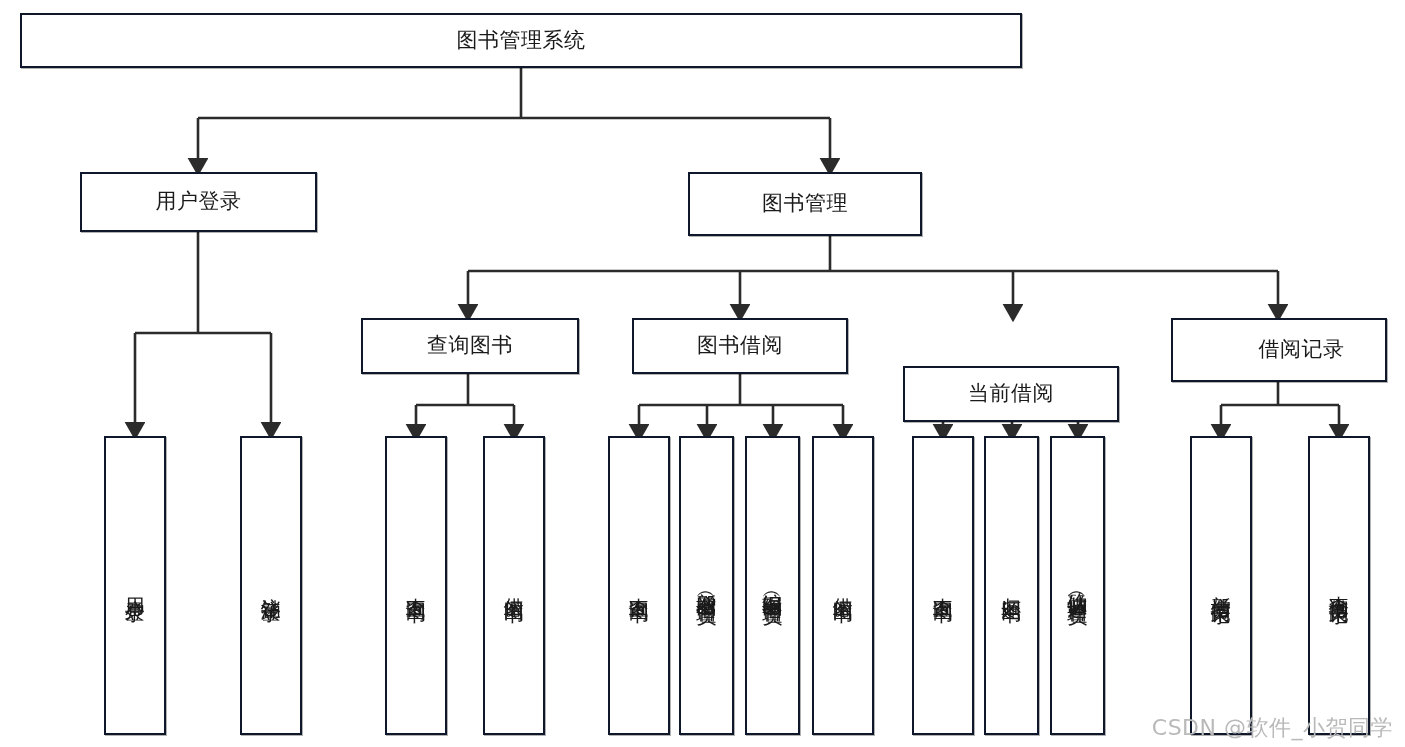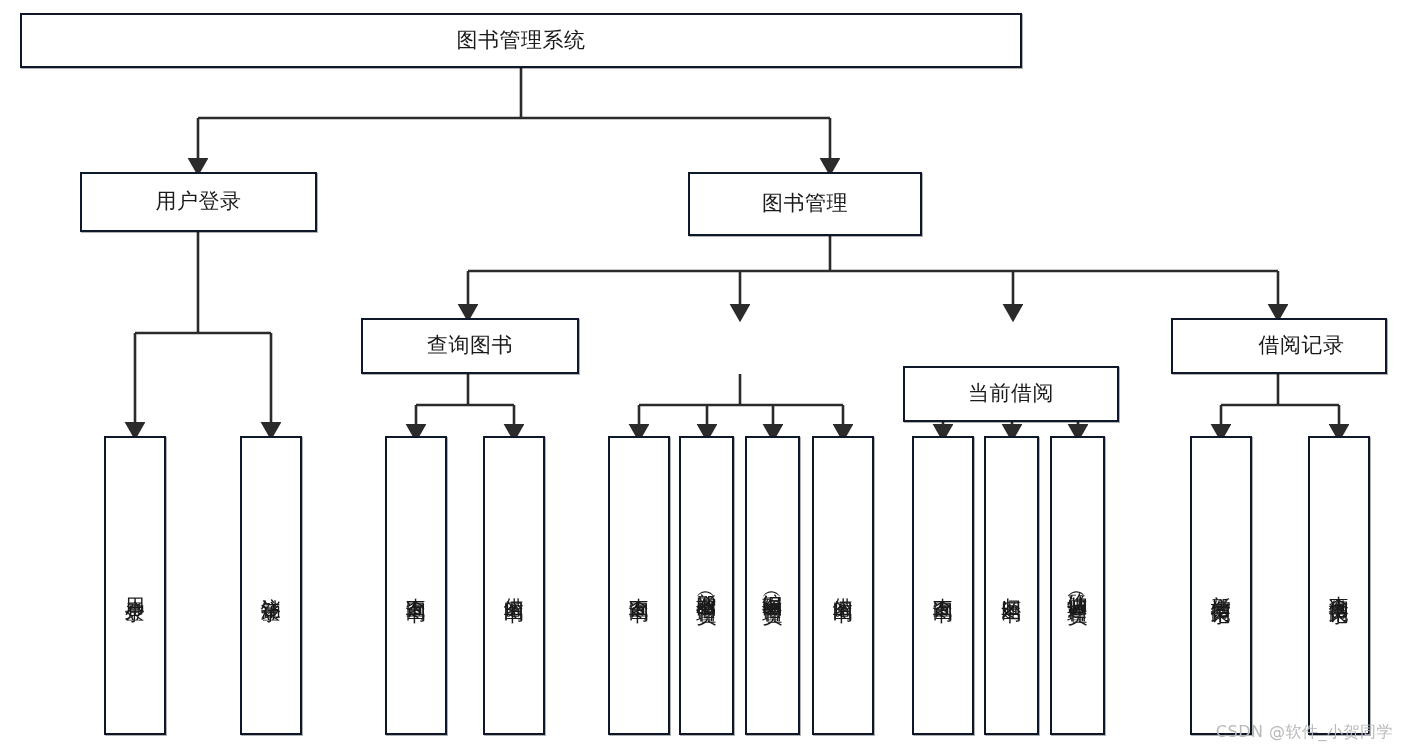--- a/index.html
+++ b/index.html
@@ -55,21 +55,21 @@
   .node.vertical .vlabel {
     writing-mode: vertical-rl;
     text-orientation: upright;
     display: block;
     text-align: center;
   }
   #watermark {
     position: absolute;
     right: 12px;
     bottom: 4px;
-    font-size: 16px;
+    font-size: 22px;
     color: #b9b9b9;
     letter-spacing: 0.5px;
     white-space: nowrap;
     pointer-events: none;
   }
 </style>
 </head>
 <body>
 
 <div id="canvas">
@@ -131,24 +131,27 @@
   <div class="node horizontal" style="left:80px; top:172px; width:237px; height:60px;">
     <span>用户登录</span>
   </div>
   <div class="node horizontal" style="left:688px; top:172px; width:234px; height:64px;">
     <span>图书管理</span>
   </div>
 
   <div class="node horizontal" style="left:361px; top:318px; width:218px; height:56px;">
     <span>查询图书</span>
   </div>
+  <div class="node horizontal" style="left:632px; top:318px; width:216px; height:56px;">
+    <span>图书借阅</span>
+  </div>
   <div class="node horizontal" style="left:903px; top:318px; width:216px; height:56px;margin-top:48px;">
     <span>当前借阅</span>
   </div>
-  <div class="node horizontal" style="left:1171px; top:318px; width:216px; height:56px;padding-left:45px;">
+  <div class="node horizontal" style="left:1171px; top:318px; width:216px; height:64px;padding-left:45px;">
     <span>借阅记录</span>
   </div>
 
   <div class="node vertical" style="left:104px; top:436px; width:62px; height:299px;">
     <span class="vlabel">用户登录</span>
   </div>
   <div class="node vertical" style="left:240px; top:436px; width:62px; height:299px;">
     <span class="vlabel">注销登录</span>
   </div>
 

